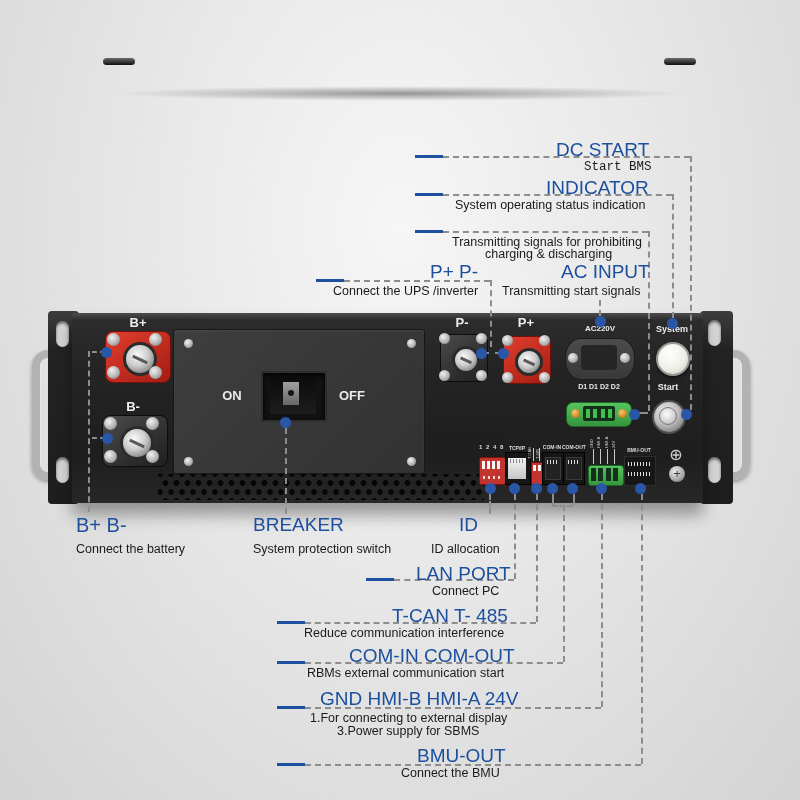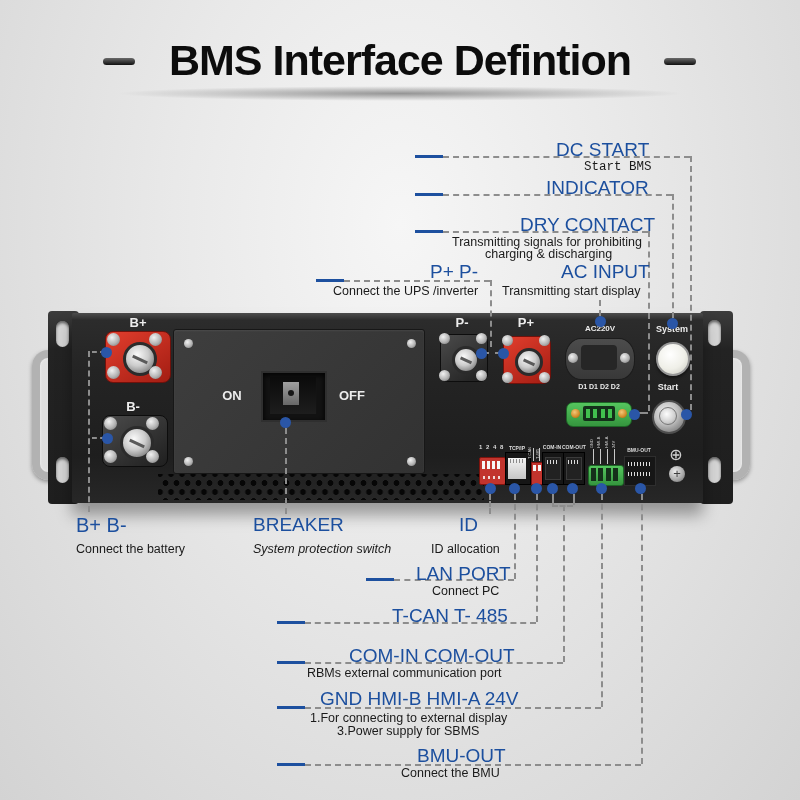--- a/index.html
+++ b/index.html
@@ -88,21 +88,20 @@
   .xscrew { position:absolute; left:669px; top:466px; width:16px; height:16px; border-radius:50%;
     background:radial-gradient(circle at 38% 35%, #ededed, #ababab 55%, #636363); z-index:8;
     color:#3f3f3f; font-size:13px; line-height:15px; text-align:center; }
 </style>
 </head>
 <body>
 
 <div class="stage">
 
   <div class="title-dash" style="left:103px;"></div>
-  <div class="title">BMS Interface Defintion</div>
   <div class="title-dash" style="left:664px;"></div>
   <div class="title-shadow"></div>
 
   <div class="handle l" style="left:32px; top:350px;"></div>
   <div class="handle r" style="left:712px; top:350px;"></div>
   <div class="ear" style="left:48px; top:311px;"></div>
   <div class="ear" style="left:700px; top:311px; width:33px;"></div>
   <div class="slot" style="left:56px; top:321px;"></div>
   <div class="slot" style="left:56px; top:457px;"></div>
   <div class="slot" style="left:708px; top:320px;"></div>
@@ -236,81 +235,82 @@
   <div class="xscrew">+</div>
 
   <div class="cl" style="left:556px; top:139px;">DC START</div>
   <div class="cd" style="left:584px; top:160px;font-family:Liberation Mono, monospace;">Start BMS</div>
   <div class="seg" style="left:415px; top:155px;"></div>
   <div class="dh" style="left:443px; top:156px; width:247px;"></div>
   <div class="dv" style="left:690px; top:156px; height:254px;"></div>
   <div class="dot" style="left:681px; top:409px;"></div>
 
   <div class="cl" style="left:546px; top:177px;">INDICATOR</div>
+  <div class="cd" style="left:455px; top:198px;">System operating status indication</div>
   <div class="seg" style="left:415px; top:193px;"></div>
   <div class="dh" style="left:443px; top:194px; width:229px;"></div>
   <div class="dv" style="left:672px; top:194px; height:124px;"></div>
   <div class="dot" style="left:667px; top:318px;"></div>
 
-  <div class="cl" style="left:520px; top:214px;">DRY CONTACT</div>
   <div class="cd" style="left:452px; top:235px;">Transmitting signals for prohibiting</div>
   <div class="cd" style="left:485px; top:247px;">charging &amp; discharging</div>
   <div class="seg" style="left:415px; top:230px;"></div>
   <div class="dh" style="left:443px; top:231px; width:205px;"></div>
   <div class="dv" style="left:648px; top:231px; height:180px;"></div>
   <div class="dh" style="left:638px; top:412px; width:10px;"></div>
   <div class="dot" style="left:629px; top:409px;"></div>
 
   <div class="cl" style="left:430px; top:261px;">P+ P-</div>
   <div class="cd" style="left:333px; top:284px;">Connect the UPS /inverter</div>
   <div class="seg" style="left:316px; top:279px;"></div>
   <div class="dh" style="left:344px; top:280px; width:146px;"></div>
   <div class="dv" style="left:490px; top:280px; height:67px;"></div>
   <div class="dh" style="left:483px; top:352px; width:18px;"></div>
   <div class="dot" style="left:476px; top:348px;"></div>
   <div class="dot" style="left:498px; top:348px;"></div>
 
   <div class="cl" style="left:561px; top:261px;">AC INPUT</div>
-  <div class="cd" style="left:502px; top:284px;">Transmitting start display</div>
+  <div class="cd" style="left:502px; top:284px;">Transmitting start signals</div>
   <div class="dv" style="left:599px; top:300px; height:16px;"></div>
   <div class="dot" style="left:595px; top:316px;"></div>
 
   <div class="cl" style="left:76px; top:514px; font-size:20px;">B+ B-</div>
   <div class="cd" style="left:76px; top:542px;">Connect the battery</div>
   <div class="dh" style="left:92px; top:351px; width:13px;"></div>
   <div class="dh" style="left:92px; top:437px; width:13px;"></div>
   <div class="dv" style="left:88px; top:351px; height:161px;"></div>
   <div class="dot" style="left:101px; top:347px;"></div>
   <div class="dot" style="left:102px; top:433px;"></div>
 
   <div class="cl" style="left:253px; top:514px;">BREAKER</div>
-  <div class="cd" style="left:253px; top:542px;font-style:italic;">System protection switch</div>
+  <div class="cd" style="left:253px; top:542px;">System protection switch</div>
   <div class="dv" style="left:285px; top:428px; height:86px;"></div>
   <div class="dot" style="left:280px; top:417px;"></div>
 
   <div class="cl" style="left:459px; top:514px;">ID</div>
   <div class="cd" style="left:431px; top:542px;">ID allocation</div>
   <div class="dv" style="left:489px; top:494px; height:20px;"></div>
   <div class="dot" style="left:485px; top:483px;"></div>
 
   <div class="cl" style="left:416px; top:563px;">LAN PORT</div>
   <div class="cd" style="left:432px; top:584px;">Connect PC</div>
   <div class="seg" style="left:366px; top:578px;"></div>
   <div class="dh" style="left:394px; top:579px; width:120px;"></div>
   <div class="dv" style="left:514px; top:494px; height:85px;"></div>
   <div class="dot" style="left:509px; top:483px;"></div>
 
   <div class="cl" style="left:392px; top:605px;">T-CAN T- 485</div>
+  <div class="cd" style="left:304px; top:626px;">Reduce communication interference</div>
   <div class="seg" style="left:277px; top:621px;"></div>
   <div class="dh" style="left:305px; top:622px; width:231px;"></div>
   <div class="dv" style="left:536px; top:494px; height:128px;"></div>
   <div class="dot" style="left:531px; top:483px;"></div>
 
   <div class="cl" style="left:349px; top:645px;">COM-IN COM-OUT</div>
-  <div class="cd" style="left:307px; top:666px;">RBMs external communication port</div>
+  <div class="cd" style="left:307px; top:666px;">RBMs external communication start</div>
   <div class="seg" style="left:277px; top:661px;"></div>
   <div class="dh" style="left:305px; top:662px; width:258px;"></div>
   <div class="dv" style="left:563px; top:505px; height:157px;"></div>
   <div class="dh" style="left:552px; top:505px; width:21px;"></div>
   <div class="dv" style="left:552px; top:494px; height:11px;"></div>
   <div class="dv" style="left:573px; top:494px; height:11px;"></div>
   <div class="dot" style="left:547px; top:483px;"></div>
   <div class="dot" style="left:567px; top:483px;"></div>
 
   <div class="cl" style="left:320px; top:688px;">GND HMI-B HMI-A 24V</div>

